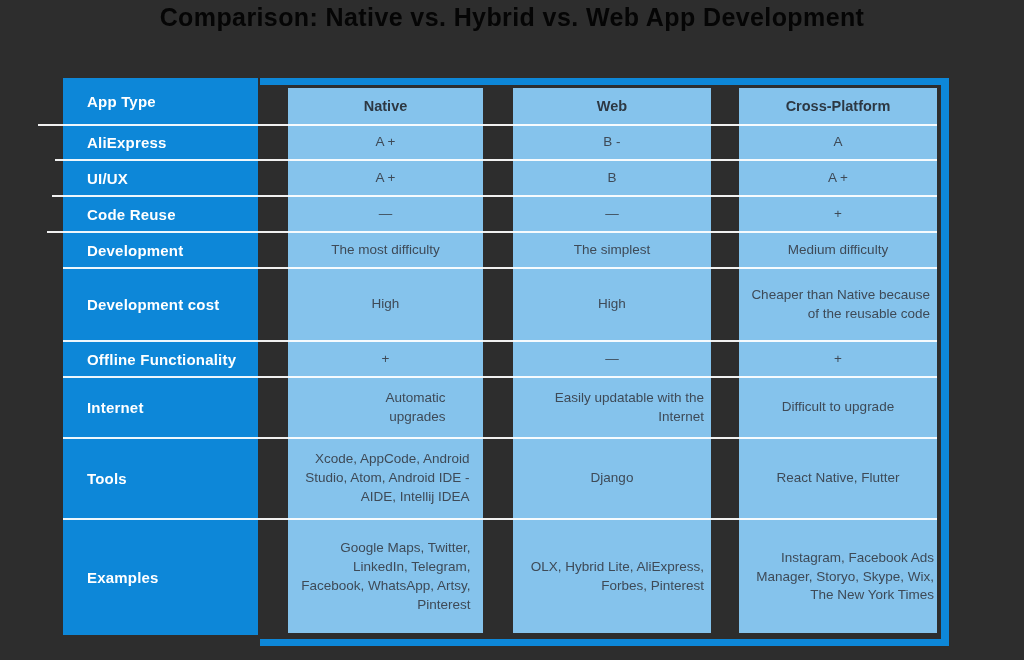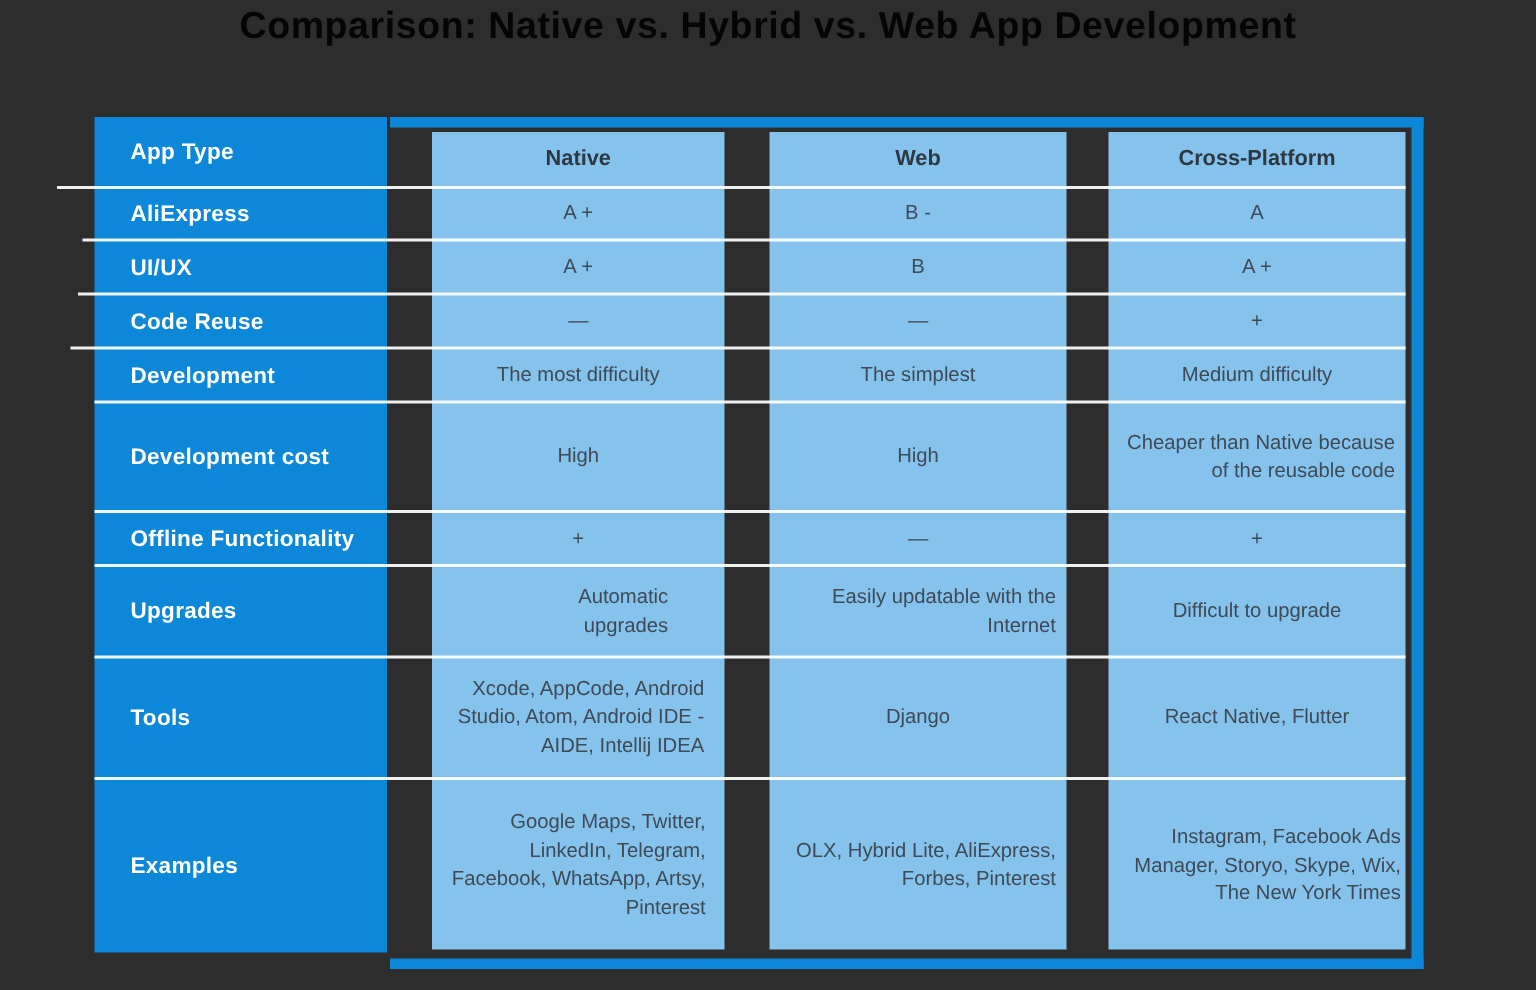--- a/index.html
+++ b/index.html
@@ -152,21 +152,21 @@
       <div class="cell data c3" style="grid-row:7">
           <span>+</span>
         </div>
       <div class="cell data c5" style="grid-row:7">
           <span>—</span>
         </div>
       <div class="cell data c7" style="grid-row:7">
           <span>+</span>
         </div>
 
-      <div class="cell label c1" style="grid-row:8">Upgrades</div>
+      <div class="cell label c1" style="grid-row:8">Internet</div>
       <div class="cell data c3" style="grid-row:8">
           <span style="max-width:120px">Automatic upgrades</span>
         </div>
       <div class="cell data c5" style="grid-row:8">
           <span>Easily updatable with the Internet</span>
         </div>
       <div class="cell data c7" style="grid-row:8">
           <span>Difficult to upgrade</span>
         </div>
 

